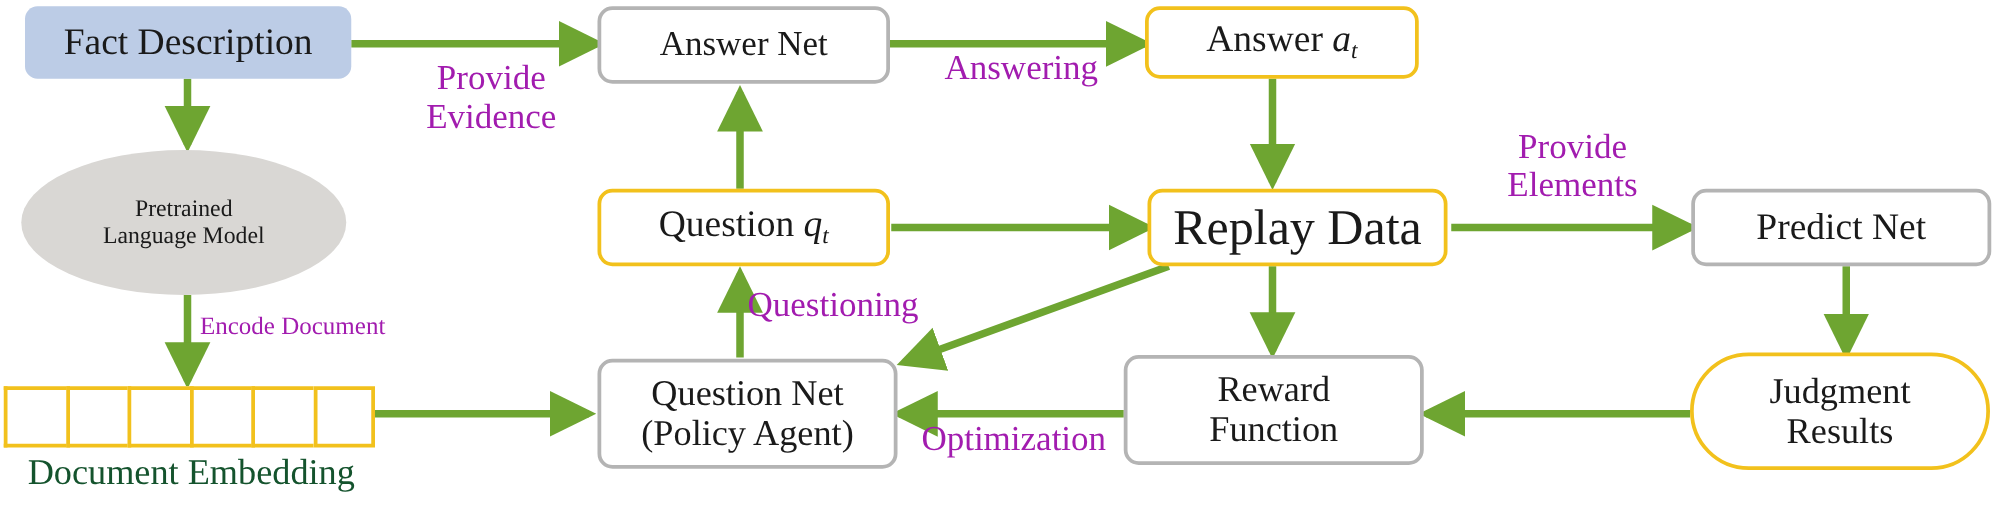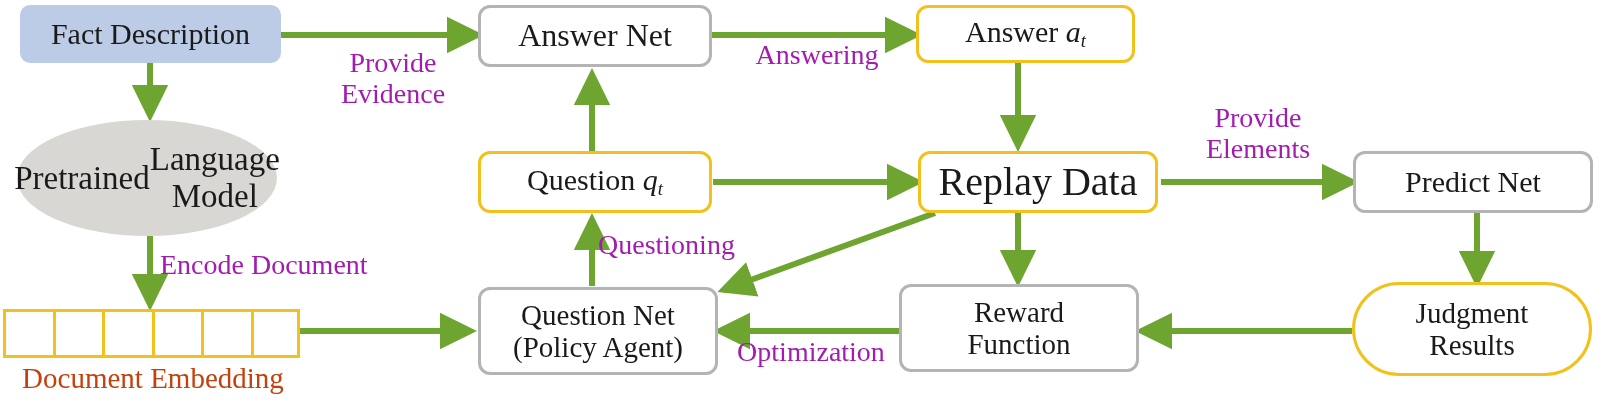--- a/index.html
+++ b/index.html
@@ -16,21 +16,21 @@
   .pill{border:3.5px solid #f2c11c;background:#ffffff;border-radius:60px;}
   .ellipse{background:#d9d7d4;border-radius:50%;}
   .edge-label{position:absolute;color:#a21caf;text-align:center;line-height:1.1;
               white-space:pre-line;}
   .cellrow{position:absolute;display:flex;box-sizing:border-box;}
   .cellrow .cell{box-sizing:border-box;border:3px solid #f2c11c;
                  border-right-width:0;background:#fff;}
   .cellrow .cell:last-child{border-right-width:3px;}
   .sub{font-size:0.62em;vertical-align:-0.28em;font-style:italic;}
   .ital{font-style:italic;}
-  .caption{position:absolute;color:#c2410c;font-family:Liberation Serif, serif;}
+  .caption{position:absolute;color:#14532d;font-family:Liberation Serif, serif;}
 </style>
 </head>
 <body>
 
 <div id="diagram">
 
   <svg class="layer" viewBox="0 0 1602 406" xmlns="http://www.w3.org/2000/svg">
     <defs>
       <marker id="ah" markerWidth="7" markerHeight="7" refX="5.2" refY="3.5" orient="auto" markerUnits="strokeWidth">
         <path d="M0,0.45 L6.2,3.5 L0,6.55 z" fill="#6ea531"></path>
@@ -67,36 +67,36 @@
       <line x1="1352" y1="331" x2="1141" y2="331"></line>
 
       <line x1="899" y1="331" x2="719" y2="331"></line>
     </g>
   </svg>
 
   <div class="node rect blue-box" style="left:20px;top:5px;width:261px;height:58px;font-size:30px;">
     <span>Fact Description</span>
   </div>
 
-  <div class="node ellipse" style="left:17px;top:120px;width:260px;height:116px;font-size:33px;flex-direction:row;">
+  <div class="node ellipse" style="left:17px;top:120px;width:260px;height:116px;font-size:19px;flex-direction:column;">
     <span>Pretrained</span>
     <span>Language Model</span>
   </div>
 
   <div class="cellrow" style="left:3px;top:309px;width:297px;height:49px;">
     <div class="cell" style="width:49.5px;height:49px;"></div>
     <div class="cell" style="width:49.5px;height:49px;"></div>
     <div class="cell" style="width:49.5px;height:49px;"></div>
     <div class="cell" style="width:49.5px;height:49px;"></div>
     <div class="cell" style="width:49.5px;height:49px;"></div>
     <div class="cell" style="width:49.5px;height:49px;"></div>
   </div>
   <div class="caption" style="left:3px;top:362px;width:300px;font-size:29px;text-align:center;">Document Embedding</div>
 
-  <div class="node rect gray-box" style="left:478px;top:5px;width:234px;height:62px;font-size:32px;">
+  <div class="node rect gray-box" style="left:478px;top:5px;width:234px;height:62px;font-size:28px;">
     <span>Answer Net</span>
   </div>
 
   <div class="node rect yellow-box" style="left:478px;top:151px;width:234px;height:62px;font-size:30px;">
     <span>
       <span>Question </span><span class="ital">q</span><span class="sub">t</span>
     </span>
   </div>
 
   <div class="node rect gray-box" style="left:478px;top:287px;width:240px;height:88px;font-size:29px;flex-direction:column;">
@@ -124,21 +124,21 @@
   </div>
 
   <div class="node pill" style="left:1352px;top:282px;width:240px;height:94px;font-size:29px;flex-direction:column;">
     <span>Judgment</span>
     <span>Results</span>
   </div>
 
   <div class="edge-label" style="left:300px;top:48px;width:186px;font-size:28px;">Provide
 Evidence</div>
 
-  <div class="edge-label" style="left:160px;top:250px;width:250px;font-size:28px;text-align:left;">Encode Document</div>
+  <div class="edge-label" style="left:160px;top:250px;width:250px;font-size:20px;text-align:left;">Encode Document</div>
 
   <div class="edge-label" style="left:722px;top:40px;width:190px;font-size:28px;">Answering</div>
 
   <div class="edge-label" style="left:598px;top:230px;width:200px;font-size:28px;text-align:left;">Questioning</div>
 
   <div class="edge-label" style="left:1160px;top:103px;width:196px;font-size:28px;">Provide
 Elements</div>
 
   <div class="edge-label" style="left:718px;top:337px;width:186px;font-size:28px;">Optimization</div>
 

